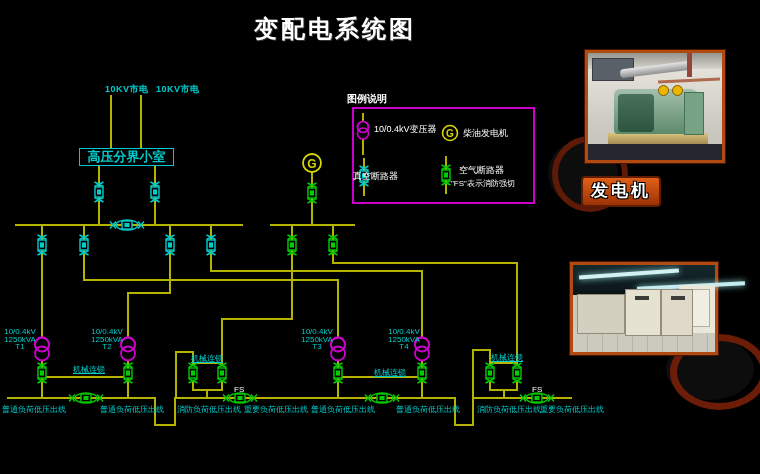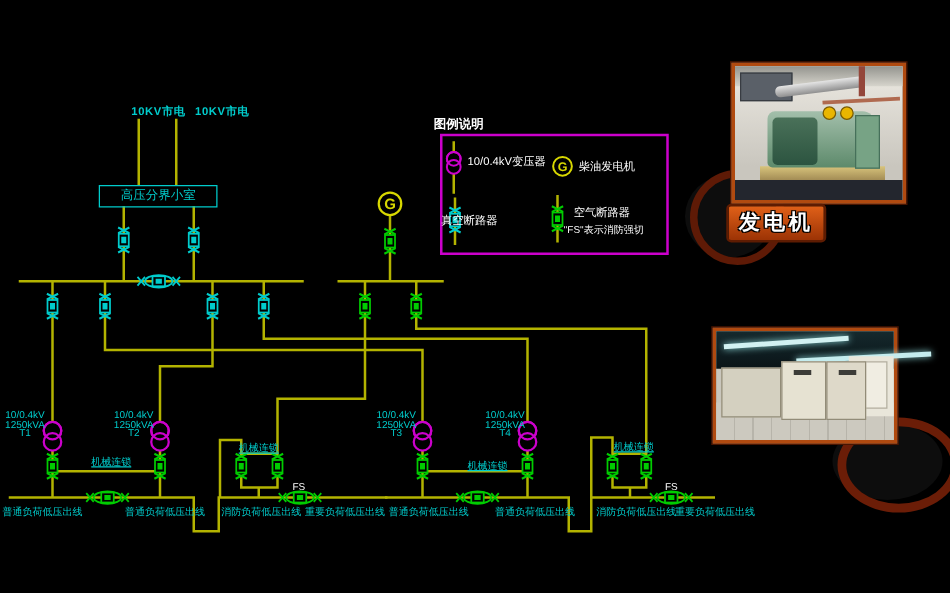--- a/index.html
+++ b/index.html
@@ -5,21 +5,21 @@
   html,body{margin:0;padding:0;background:#000;}
   #stage{position:relative;width:760px;height:474px;background:#000;overflow:hidden;
          font-family:"Liberation Sans",sans-serif;}
   .abs{position:absolute;}
   .cy{color:#00cccc;margin-left:25px;}
   #title{left:240px;top:13px;width:190px;text-align:center;color:#fff;
          font-family:"DejaVu Serif",serif;font-weight:bold;font-size:24px;letter-spacing:3px;
          text-shadow:1px 1px 0 #333;}
   .srclab{font-size:9px;font-weight:bold;letter-spacing:0.5px;}
   #hvbox{left:79px;top:148px;width:93px;height:16px;border:1px solid #00cccc;
-         text-align:center;line-height:16px;font-size:10px;font-weight:normal;color:#00cccc;}
+         text-align:center;line-height:16px;font-size:13px;font-weight:bold;color:#00cccc;}
   
   #legend-title{left:347px;top:92px;font-size:10px;font-weight:bold;color:#fff;text-align:right;}
   #legend-box{left:352px;top:107px;width:179px;height:93px;border:2px solid #cc00cc;}
   .leglab{font-size:9px;color:#fff;}
   .legnote{font-size:8px;color:#fff;}
   
   .xlab{width:40px;text-align:center;color:#00cccc;font-size:8px;line-height:7.5px;}
   .xlab span{display:block;}
   .illab{color:#00cccc;font-size:8px;text-decoration:underline;}
   .fslab{color:#fff;font-size:8px;font-weight:normal;}
@@ -56,21 +56,21 @@
   .up-cab2{left:52px;top:24px;width:34px;height:45px;background:#e6e2d2;border:1px solid #928c78;}
   .up-cab3{left:88px;top:24px;width:30px;height:45px;background:#ded9c9;border:1px solid #928c78;}
   .up-vent{width:14px;height:4px;background:#3c3c38;left:9px;top:6px;}
   
   .shadow-ellipse{border-radius:50%;background:#0d0d0d;z-index:1;}
   .ring{border-radius:50%;border:6px solid #5e1a06;z-index:2;}
   #gen-shadow{left:548px;top:140px;width:70px;height:66px;}
   #gen-ring{left:552px;top:136px;width:64px;height:64px;}
   #ups-shadow{left:666px;top:338px;width:88px;height:62px;}
   #ups-ring{left:670px;top:334px;width:84px;height:62px;border-width:7px;border-color:#6b1d07;}
-  #cap-gen{left:581px;top:163px;width:76px;height:27px;z-index:4;
+  #cap-gen{left:581px;top:176px;width:76px;height:27px;z-index:4;
      background:linear-gradient(#e06018,#9c3305);border:2px solid #5e1c02;border-radius:4px;
      color:#fff;font-weight:bold;font-size:17px;letter-spacing:3px;text-align:center;line-height:26px;
      text-shadow:1px 1px 0 #000,-1px -1px 0 #000,1px -1px 0 #000,-1px 1px 0 #000;}
   #cap-ups{left:686px;top:360px;width:46px;height:30px;z-index:4;
      background:linear-gradient(#d647d6,#7a0d7a);border:2px solid #3c063c;
      color:#fff;font-weight:bold;font-style:italic;font-size:16px;text-align:center;line-height:29px;
      text-shadow:1px 1px 0 #4a004a;}
 </style>
 </head>
 <body>
@@ -162,20 +162,21 @@
     <g>
       <circle cx="312" cy="163" r="9" stroke="#d8d800" stroke-width="1.8" fill="#000"></circle>
       <text x="312" y="167.5" text-anchor="middle" fill="#d8d800" font-size="12" font-weight="bold">G</text>
     </g>
     <g>
       <circle cx="450" cy="133" r="7.5" stroke="#d8d800" stroke-width="1.6" fill="#000"></circle>
       <text x="450" y="137" text-anchor="middle" fill="#d8d800" font-size="10" font-weight="bold">G</text>
     </g>
   </svg>
 
+  <div class="abs" id="title">变配电系统图</div>
 
   <div class="abs cy srclab" style="left:80px;top:83px;">10KV市电</div>
   <div class="abs cy srclab" style="left:131px;top:83px;">10KV市电</div>
 
   <div class="abs" id="hvbox">高压分界小室</div>
 
   <div class="abs" id="legend-title">图例说明</div>
   <div class="abs" id="legend-box"></div>
   <div class="abs leglab" style="left:374px;top:123px;text-align:right;">10/0.4kV变压器</div>
   <div class="abs leglab" style="left:463px;top:127px;">柴油发电机</div>

